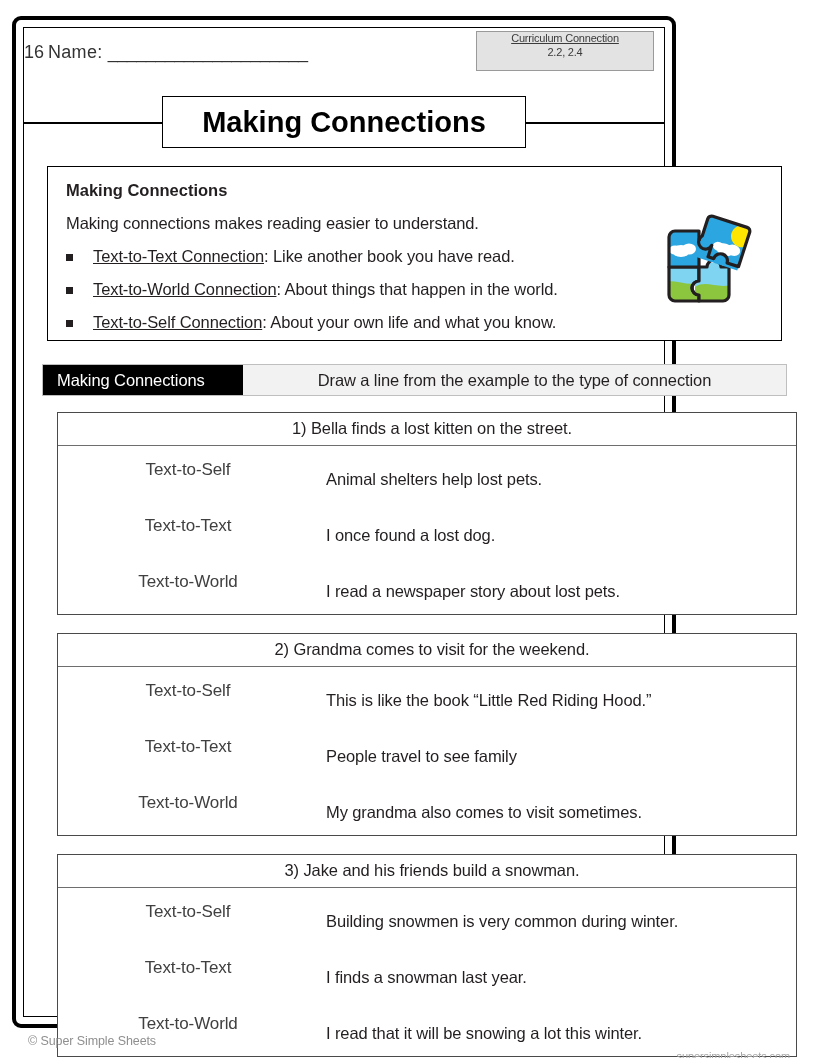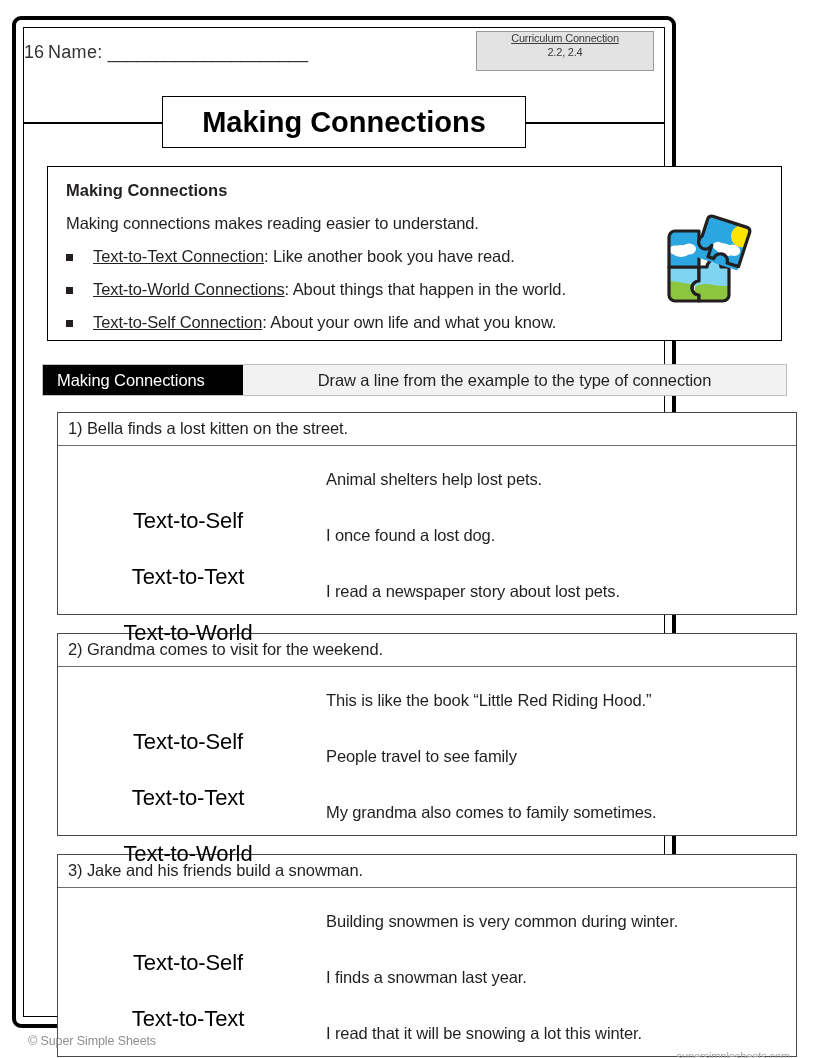--- a/index.html
+++ b/index.html
@@ -216,39 +216,39 @@
     border: 1.5px solid #4a4a4a;
     background: #ffffff;
     margin-bottom: 18px;
   }
   .question-prompt {
     border-bottom: 1.5px solid #6e6e6e;
     font-size: 16.5px;
     padding: 6px 0 7px 10px;
     letter-spacing: -0.1px;
     color: #231f20;
+    text-align: center;
   }
   .pairs {
     position: relative;
     height: 168px;
   }
   .pair-row {
     position: relative;
     height: 56px;
   }
   .pair-label {
     position: absolute;
     left: 0;
     top: 14px;
     width: 260px;
     text-align: center;
-    font-size: 22px;
-    color: #000000;
-    letter-spacing: -0.1px;
-    margin-top: 48px;
+    font-size: 17px;
+    color: #404040;
+    letter-spacing: -0.1px;
   }
   .pair-example {
     position: absolute;
     left: 268px;
     top: 24px;
     right: 10px;
     font-size: 16.5px;
     color: #231f20;
     letter-spacing: -0.1px;
   }
@@ -307,21 +307,21 @@
       <div id="info-heading">Making Connections</div>
       <div id="info-lead">Making connections makes reading easier to understand.</div>
 
       <div class="info-bullet">
         <span class="bullet-marker"></span>
         <span><span class="bullet-term">Text-to-Text Connection</span><span class="bullet-rest">: Like another book you have read.</span></span>
       </div>
 
       <div class="info-bullet">
         <span class="bullet-marker"></span>
-        <span><span class="bullet-term">Text-to-World Connections</span><span class="bullet-rest">: About things that happen in the world.</span></span>
+        <span><span class="bullet-term">Text-to-World Connection</span><span class="bullet-rest">: About things that happen in the world.</span></span>
       </div>
 
       <div class="info-bullet">
         <span class="bullet-marker"></span>
         <span><span class="bullet-term">Text-to-Self Connection</span><span class="bullet-rest">: About your own life and what you know.</span></span>
       </div>
 
       <svg id="puzzle-icon" viewBox="0 0 112 112">
         <defs>
           <clipPath id="clipMain">
@@ -410,21 +410,21 @@
           <div class="pair-row">
             <span class="pair-label">Text-to-Self</span>
             <span class="pair-example">This is like the book “Little Red Riding Hood.”</span>
           </div>
           <div class="pair-row">
             <span class="pair-label">Text-to-Text</span>
             <span class="pair-example">People travel to see family</span>
           </div>
           <div class="pair-row">
             <span class="pair-label">Text-to-World</span>
-            <span class="pair-example">My grandma also comes to family sometimes.</span>
+            <span class="pair-example">My grandma also comes to visit sometimes.</span>
           </div>
         </div>
       </div>
 
       <div class="question-block">
         <div class="question-prompt">3) Jake and his friends build a snowman.</div>
         <div class="pairs">
           <div class="pair-row">
             <span class="pair-label">Text-to-Self</span>
             <span class="pair-example">Building snowmen is very common during winter.</span>

